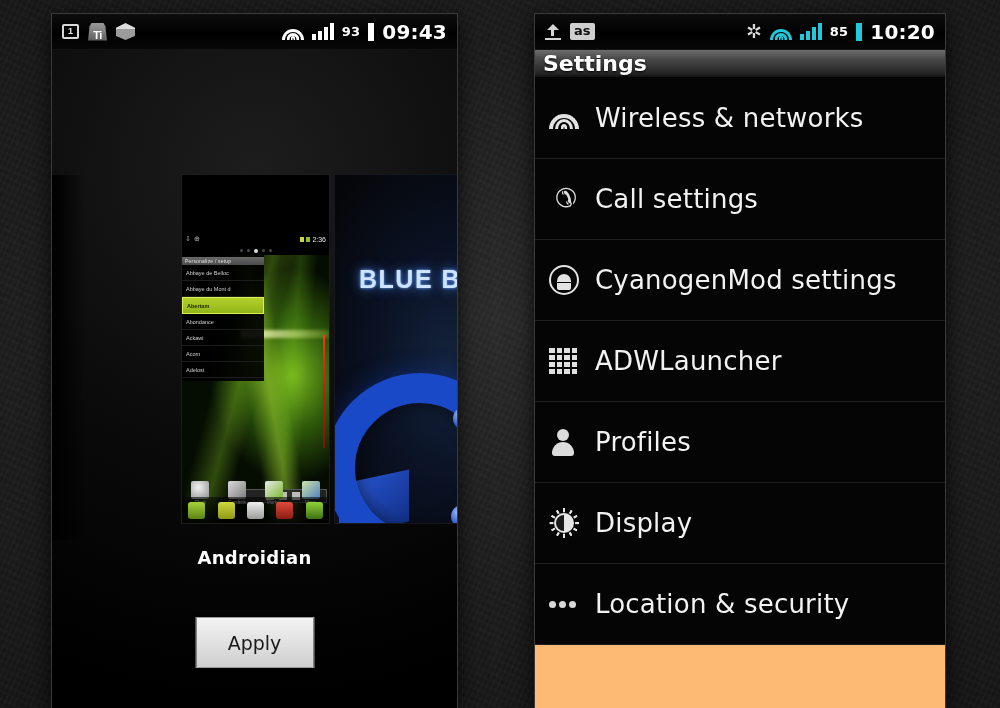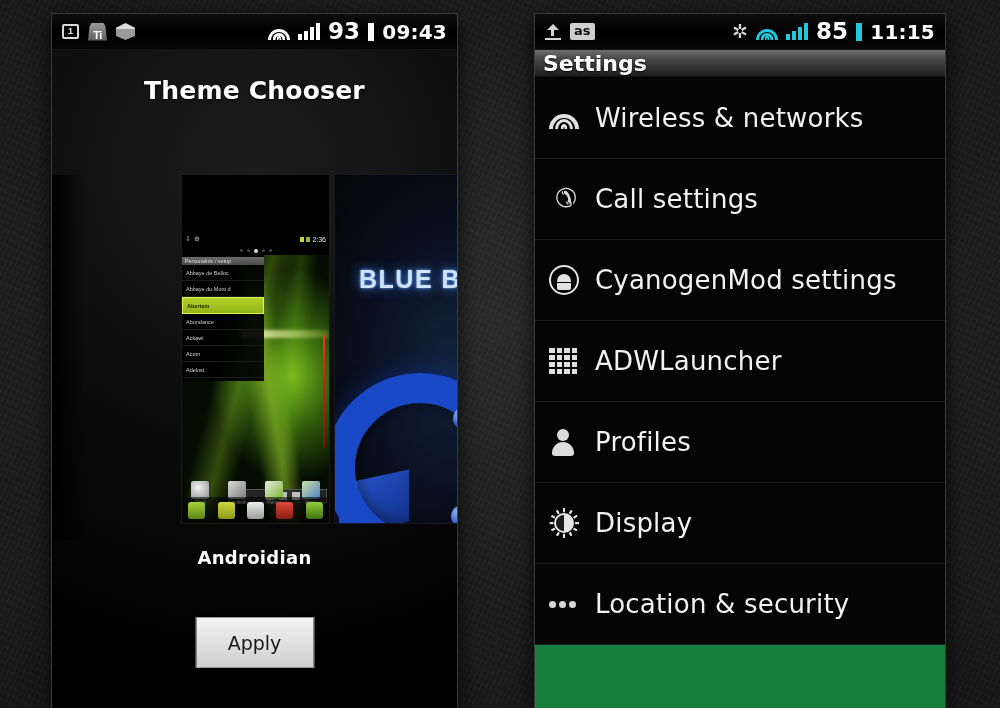--- a/index.html
+++ b/index.html
@@ -43,21 +43,21 @@
     align-items: center;
     padding: 0 10px;
     position: relative;
     border-bottom: 1px solid #141414;
   }
   .sb-left  { display: flex; align-items: center; gap: 9px; }
   .sb-right { display: flex; align-items: center; gap: 8px; margin-left: auto; }
 
   .sb-text {
     color: #fff;
-    font-size: 23px;
+    font-size: 13px;
     font-weight: bold;
     letter-spacing: 0.2px;
     line-height: 1;
     font-family: "DejaVu Sans", sans-serif;
   }
   .sb-clock { font-size: 20px; }
 
   
   .ic-calendar {
     width: 17px; height: 15px;
@@ -338,21 +338,21 @@
     border-bottom: 1px solid #000;
   }
   .settings-titlebar span {
     color: #fff; font-size: 22px; font-weight: bold;
     text-shadow: 0 1px 2px rgba(0,0,0,0.9);
     font-family: "DejaVu Sans", sans-serif;
   }
 
   .settings-list {
     height: calc(100% - 36px - 28px);
-    background: #15803d;
+    background: #fdba74;
     overflow: hidden;
   }
   .srow {
     height: 81px;
     display: flex;
     align-items: center;
     padding: 0 0 0 14px;
     border-bottom: 1px solid #1f1f1f;
     background: #050505;
     position: relative;
@@ -480,21 +480,20 @@
           <b style="background:#ffffff"></b>
           <b style="background:#ffffff"></b>
       </div>
       <div class="sb-text">93</div>
       <div class="ic-batbar" style="background:#ffffff"></div>
       <div class="sb-text sb-clock">09:43</div>
     </div>
   </div>
 
   <div class="tc-body">
-    <div class="tc-title">Theme Chooser</div>
 
     <div class="tc-carousel">
 
       <div class="preview">
         <div class="pv-top-black"></div>
 
         <div class="pv-status">
           <div class="l">
             <span>⇩</span>
             <span>⊕</span>
@@ -601,21 +600,21 @@
           <i style="border-color:#22c8dc"></i>
       </div>
       <div class="ic-signal">
         <b style="background:#22c8dc"></b>
           <b style="background:#22c8dc"></b>
           <b style="background:#22c8dc"></b>
           <b style="background:#22c8dc"></b>
       </div>
       <div class="sb-text">85</div>
       <div class="ic-batbar" style="background:#22c8dc"></div>
-      <div class="sb-text sb-clock">11:15</div>
+      <div class="sb-text sb-clock">10:20</div>
     </div>
   </div>
 
   <div class="settings-titlebar">
     <span>Settings</span>
   </div>
 
   <div class="settings-list">
 
     <div class="srow">

